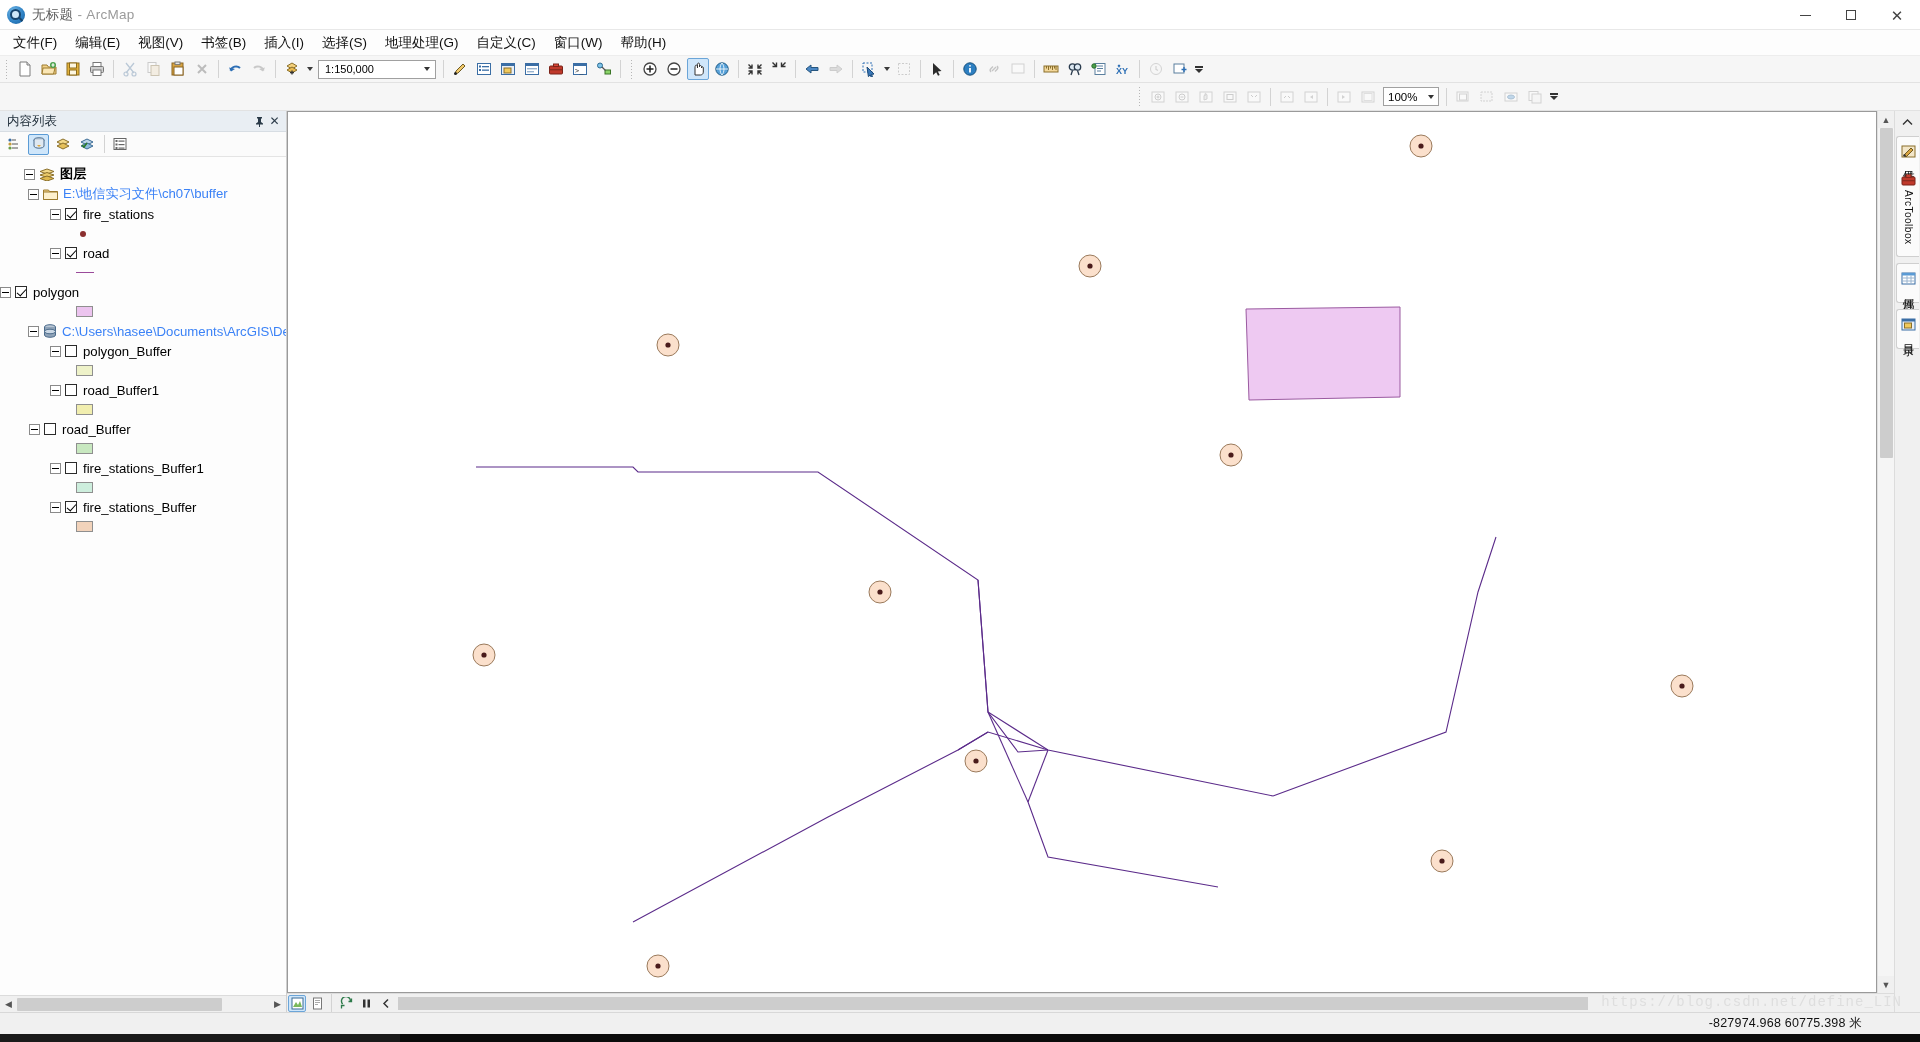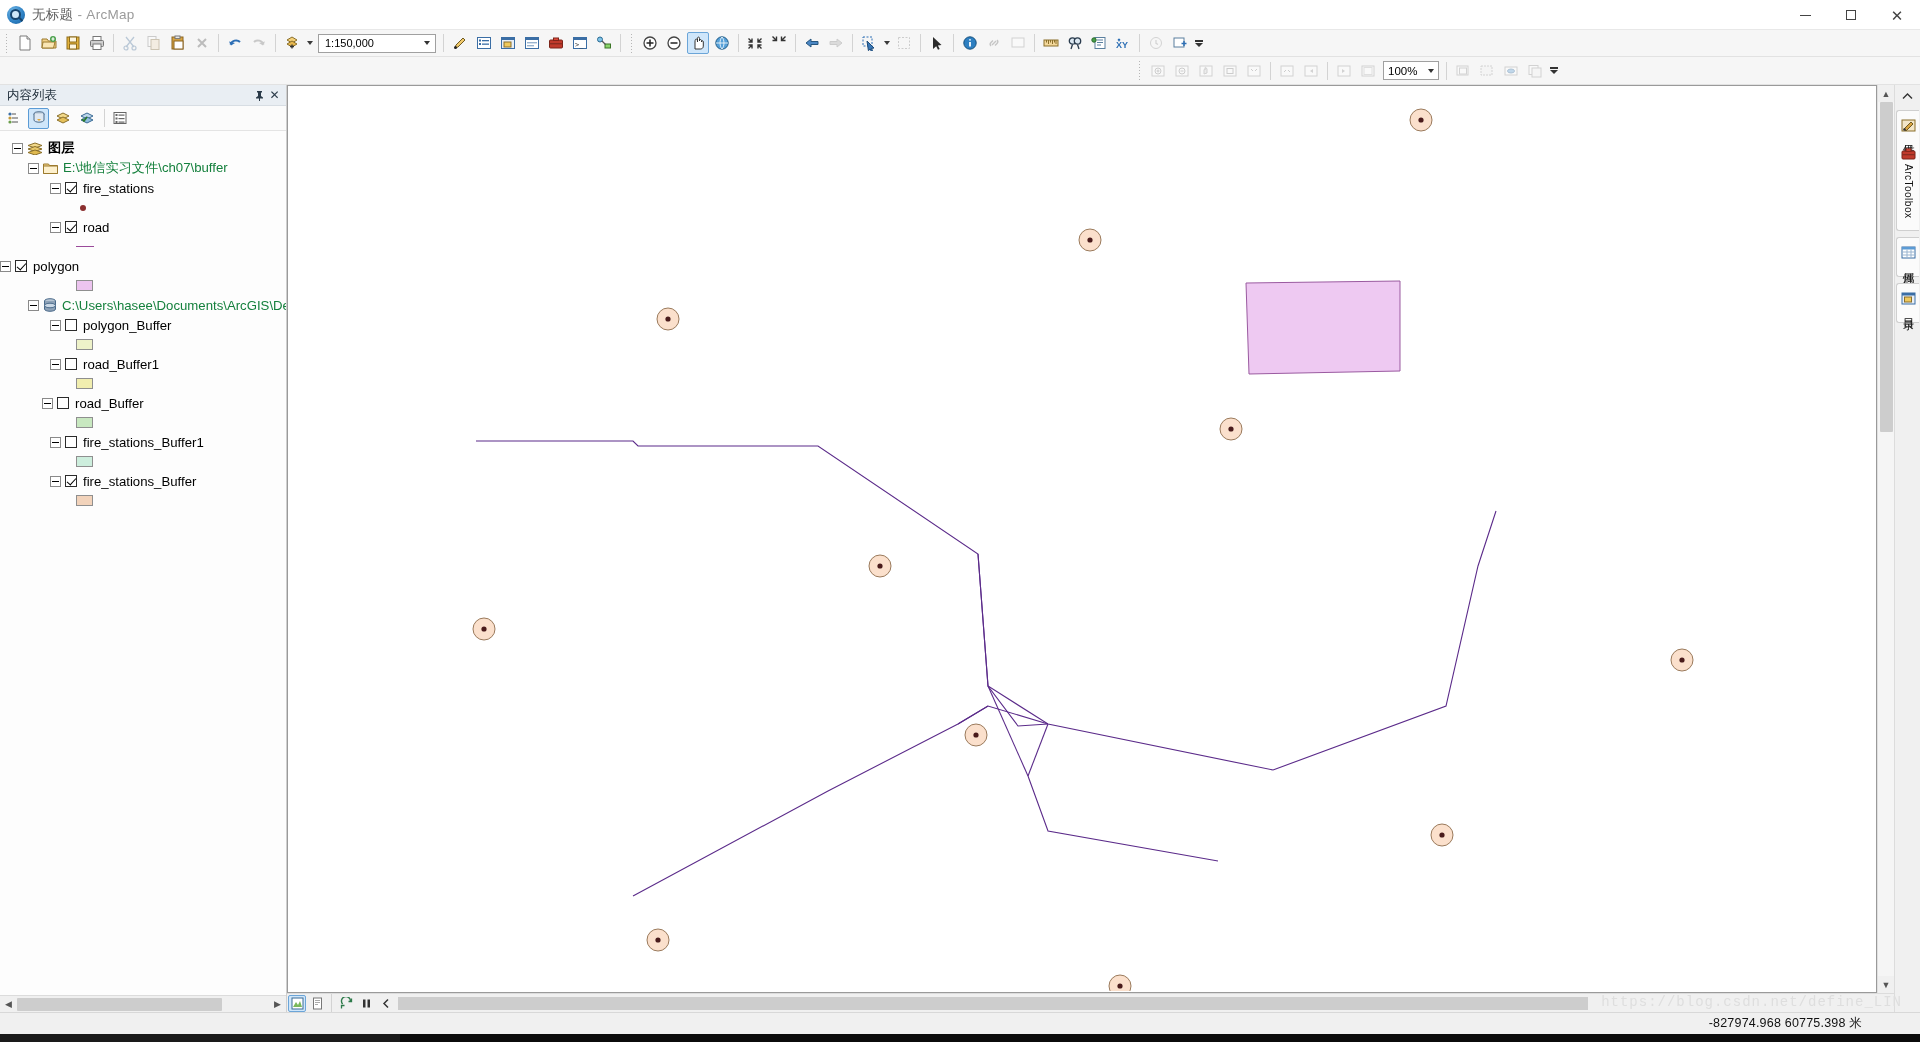--- a/index.html
+++ b/index.html
@@ -128,21 +128,21 @@
     border: solid #000; border-width: 0 1.6px 1.6px 0; transform: rotate(42deg);
   }
   .sym-row { height: 19px; display: flex; align-items: center; }
   .sym-pt { width: 6px; height: 6px; border-radius: 50%; background: #8b2f2f; }
   .sym-line { width: 18px; height: 0; border-top: 1.4px solid #9a4a9a; }
   .sym-poly { width: 17px; height: 11px; border: 1px solid #8f8f8f; }
   .ico-layers { width: 16px; height: 13px; margin-right: 5px; position: relative; flex:0 0 auto; }
   .ico-folder { width: 15px; height: 12px; margin-right: 5px; position: relative; flex:0 0 auto; }
   .ico-gdb { width: 14px; height: 14px; margin-right: 5px; position: relative; flex:0 0 auto;}
   .lbl-bold { font-weight: bold; }
-  .lbl-path { color: #15803d; }
+  .lbl-path { color: #3b82f6; }
   .toc-hscroll {
     height: 17px; background: #f0f0f0; border-top: 1px solid #dcdcdc;
     display: flex; align-items: center;
   }
   .hs-arrow { width: 17px; height: 17px; display:flex;align-items:center;justify-content:center; font-size:9px; color:#555; background:#f0f0f0;}
   .hs-track { flex: 1; height: 17px; background: #f0f0f0; position: relative; }
   .hs-thumb { position: absolute; left: 0; top: 2px; height: 13px; width: 205px; background: #cdcdcd; border-radius: 1px; }
 
   
   .mapwrap { flex: 1; display: flex; flex-direction: column; min-width: 0; background:#f0f0f0; }
@@ -207,20 +207,32 @@
         </div>
       <div class="tb-btn">
           <div class="glyph-max"></div>
         </div>
       <div class="tb-btn close">
           <span class="glyph-close">✕</span>
         </div>
     </div>
   </div>
 
+  <div class="menubar">
+    <div class="menu-item">文件(F)</div>
+    <div class="menu-item">编辑(E)</div>
+    <div class="menu-item">视图(V)</div>
+    <div class="menu-item">书签(B)</div>
+    <div class="menu-item">插入(I)</div>
+    <div class="menu-item">选择(S)</div>
+    <div class="menu-item">地理处理(G)</div>
+    <div class="menu-item">自定义(C)</div>
+    <div class="menu-item">窗口(W)</div>
+    <div class="menu-item">帮助(H)</div>
+  </div>
 
   <div class="toolbar-row">
     <div class="grip"></div>
 
     <div class="tbtn">
       <svg width="16" height="16" viewBox="0 0 16 16">
           <path d="M3 1h7l3 3v11H3z" fill="#fff" stroke="#7d7d7d"></path>
           <path d="M10 1v3h3" fill="#e8e8e8" stroke="#7d7d7d"></path>
         </svg>
       </div>
@@ -637,21 +649,21 @@
               <rect x="3.5" y="7.5" width="2" height="2" fill="#666"></rect>
               <rect x="6.5" y="8" width="6" height="1.2" fill="#666"></rect>
               <rect x="3.5" y="11" width="2" height="2" fill="#666"></rect>
               <rect x="6.5" y="11.5" width="6" height="1.2" fill="#666"></rect>
             </svg>
         </div>
       </div>
 
       <div class="toc-tree">
 
-        <div class="trow" style="padding-left:12px">
+        <div class="trow" style="padding-left:24px">
           <span class="exp"></span>
           <span class="ico-layers">
             <svg width="16" height="13" viewBox="0 0 16 13">
                 <path d="M8 1l7 2.5L8 6 1 3.5z" fill="#f2d98a" stroke="#8a6f2a"></path>
                 <path d="M8 4.5l7 2.5L8 9.5 1 7z" fill="#e9c96a" stroke="#8a6f2a"></path>
                 <path d="M8 8l7 2.5L8 13 1 10.5z" fill="#dfb94f" stroke="#8a6f2a"></path>
               </svg>
           </span>
           <span class="lbl-bold">图层</span>
         </div>
@@ -717,21 +729,21 @@
 
         <div class="trow" style="padding-left:50px">
           <span class="exp"></span>
           <span class="cbx"></span>
           <span>road_Buffer1</span>
         </div>
         <div class="sym-row" style="padding-left:76px">
           <span class="sym-poly" style="background:#f1eeaf"></span>
         </div>
 
-        <div class="trow" style="padding-left:42px">
+        <div class="trow" style="padding-left:29px">
           <span class="exp"></span>
           <span class="cbx"></span>
           <span>road_Buffer</span>
         </div>
         <div class="sym-row" style="padding-left:76px">
           <span class="sym-poly" style="background:#c8e8c0"></span>
         </div>
 
         <div class="trow" style="padding-left:50px">
           <span class="exp"></span>

